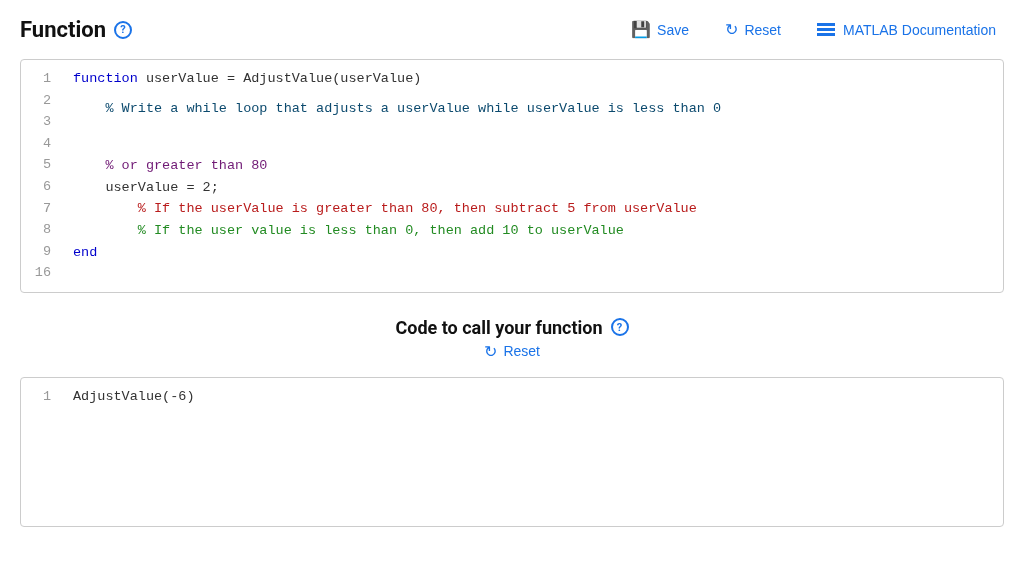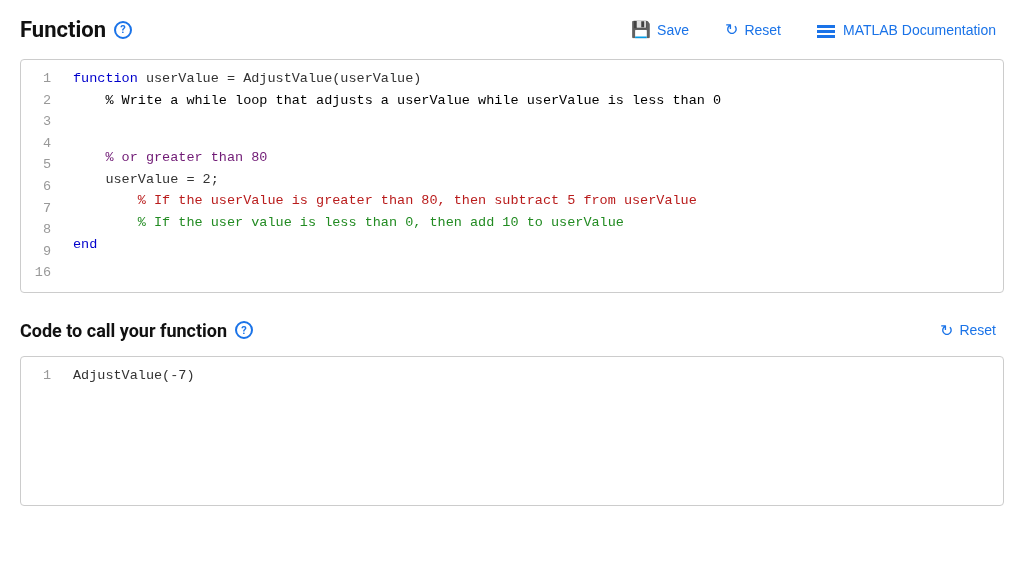--- a/index.html
+++ b/index.html
@@ -69,21 +69,21 @@
       padding: 4px 8px;
       border-radius: 4px;
     }
 
     .action-btn .btn-icon {
       font-size: 16px;
     }
 
     .matlab-docs-btn {
       display: flex;
-      align-items: flex-end;
+      align-items: center;
       gap: 6px;
       background: none;
       border: none;
       color: #1a73e8;
       font-size: 14px;
       cursor: pointer;
       padding: 4px 8px;
       border-radius: 4px;
     }
 
@@ -129,20 +129,21 @@
       line-height: 1.6;
       white-space: pre;
     }
 
     
     .section-header {
       display: flex;
       align-items: center;
       justify-content: space-between;
       margin-bottom: 12px;
+      flex-direction: column;
     }
 
     .section-title-group {
       display: flex;
       align-items: center;
       gap: 8px;
     }
 
     .section-title {
       font-size: 18px;
@@ -198,21 +199,21 @@
         <div class="line-number">5</div>
         <div class="line-number">6</div>
         <div class="line-number">7</div>
         <div class="line-number">8</div>
         <div class="line-number">9</div>
         <div class="line-number">16</div>
       </div>
     <div class="code-lines">
 
     <div class="code-line"><span style="color: rgb(0, 0, 204);">function</span><span style="color: rgb(51, 51, 51); text-align: right;"> userValue = AdjustValue(userValue)</span></div>
-        <div class="code-line" style="color: #000000;">    % Write a while loop that adjusts a userValue while userValue is less than 0</div>
+        <div class="code-line" style="color: #0c4a6e; margin-top: 8px;">    % Write a while loop that adjusts a userValue while userValue is less than 0</div>
         <div class="code-line" style="color: #701a75; margin-top: 36px;">    % or greater than 80</div>
         <div class="code-line" style="color: rgb(51, 51, 51);">    userValue = 2;</div>
         <div class="code-line" style="color: rgb(51, 51, 51);"></div>
         <div class="code-line" style="color: #b91c1c;">        % If the userValue is greater than 80, then subtract 5 from userValue</div>
         <div class="code-line" style="color: rgb(51, 51, 51);"></div>
         <div class="code-line" style="color: rgb(34, 139, 34);">        % If the user value is less than 0, then add 10 to userValue</div>
         <div class="code-line" style="color: rgb(51, 51, 51);"></div>
         <div class="code-line"><span style="color: rgb(0, 0, 204);">end</span></div>
       </div>
   </div>
@@ -228,16 +229,16 @@
     <span>Reset</span>
   </button>
 </div>
 
 <div class="code-editor-container-sm">
   <div class="code-area">
     <div class="line-numbers">
     <div class="line-number">1</div>
       </div>
     <div class="code-lines">
-    <div class="code-line" style="color: rgb(51, 51, 51);">AdjustValue(-7)</div>
+    <div class="code-line" style="color: rgb(51, 51, 51);">AdjustValue(-6)</div>
       </div>
   </div>
 </div>
 
 </body></html>

